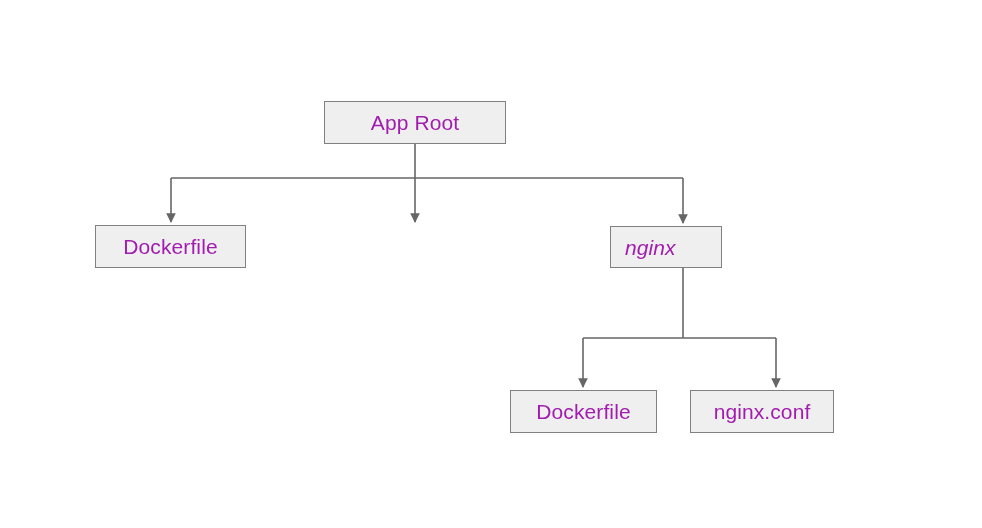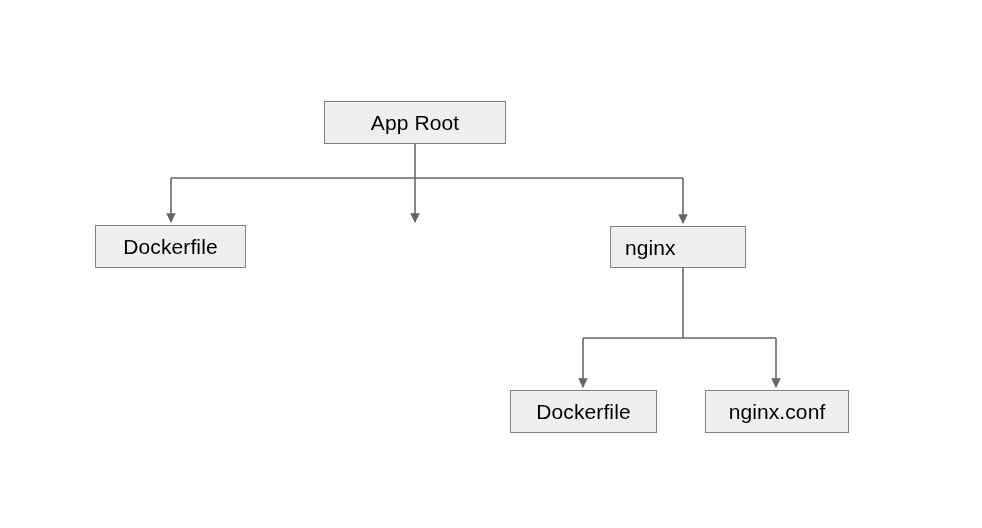--- a/index.html
+++ b/index.html
@@ -24,21 +24,21 @@
     width: 982px;
     height: 528px;
   }
   .node {
     position: absolute;
     box-sizing: border-box;
     background: #efefef;
     border: 1px solid #808080;
     display: flex;
     align-items: center;
-    color: #000000;
+    color: #a21caf;
     white-space: nowrap;
     z-index: 2;
   }
   .node-center {
     justify-content: center;
   }
   .node-left {
     justify-content: flex-start;
     padding-left: 14px;
   }
@@ -84,25 +84,25 @@
 
   <div class="node node-center" style="left:324px; top:101px; width:182px; height:43px;">
     <span class="node-label">App Root</span>
   </div>
 
   <div class="node node-center" style="left:95px; top:225px; width:151px; height:43px;">
     <span class="node-label">Dockerfile</span>
   </div>
 
 
-  <div class="node node-left" style="left:610px; top:226px; width:136px; height:42px;">
+  <div class="node node-left" style="left:610px; top:226px; width:112px; height:42px;font-style:italic;">
     <span class="node-label">nginx</span>
   </div>
 
   <div class="node node-center" style="left:510px; top:390px; width:147px; height:43px;">
     <span class="node-label">Dockerfile</span>
   </div>
 
-  <div class="node node-center" style="left:705px; top:390px; width:144px; height:43px;">
+  <div class="node node-center" style="left:690px; top:390px; width:144px; height:43px;">
     <span class="node-label">nginx.conf</span>
   </div>
 
 </div>
 
 </body></html>

